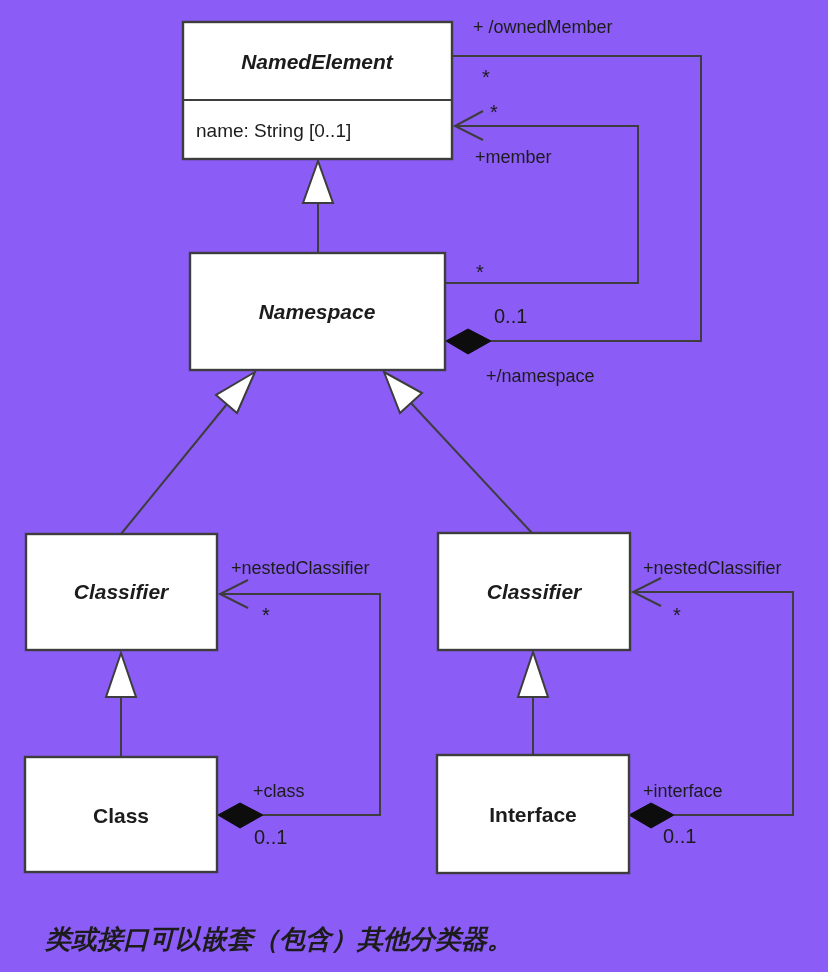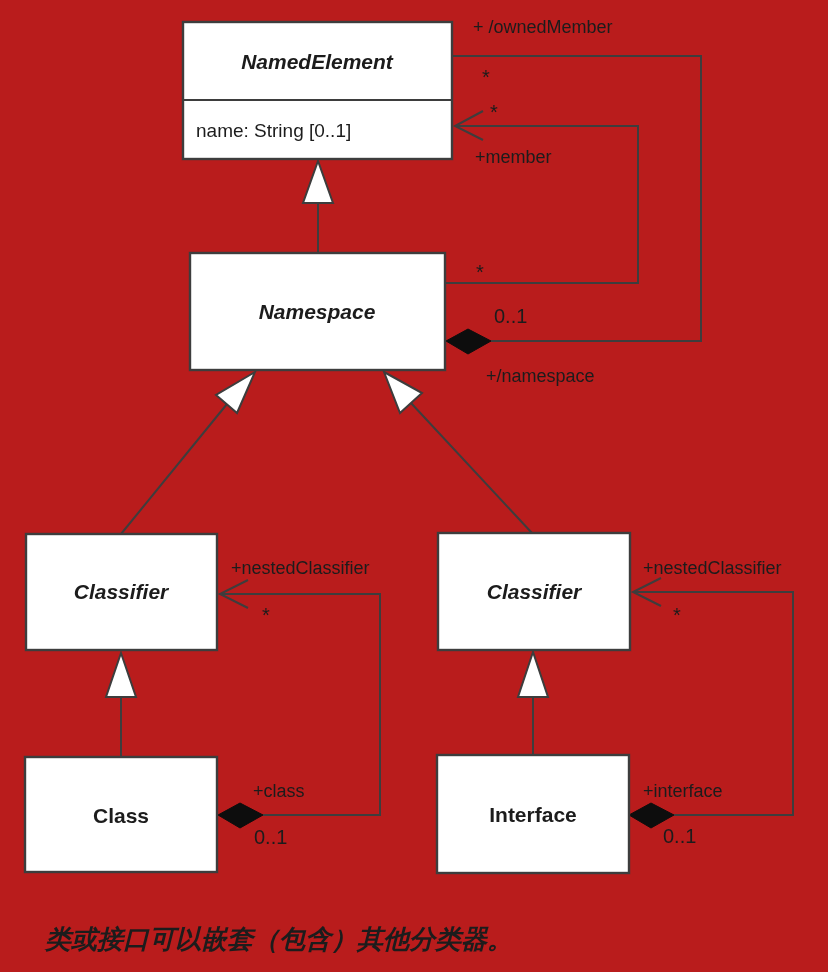--- a/index.html
+++ b/index.html
@@ -4,21 +4,21 @@
 <style>
   html, body {
     margin: 0;
     padding: 0;
     background: #ffffff;
   }
   .stage {
     position: relative;
     width: 828px;
     height: 972px;
-    background: #b91c1c;
+    background: #8b5cf6;
     overflow: hidden;
   }
   svg text {
     fill: #1c1c1c;
     font-family: "Liberation Sans", sans-serif;
   }
   .box {
     fill: #ffffff;
     stroke: #3d3d3d;
     stroke-width: 2.4;

